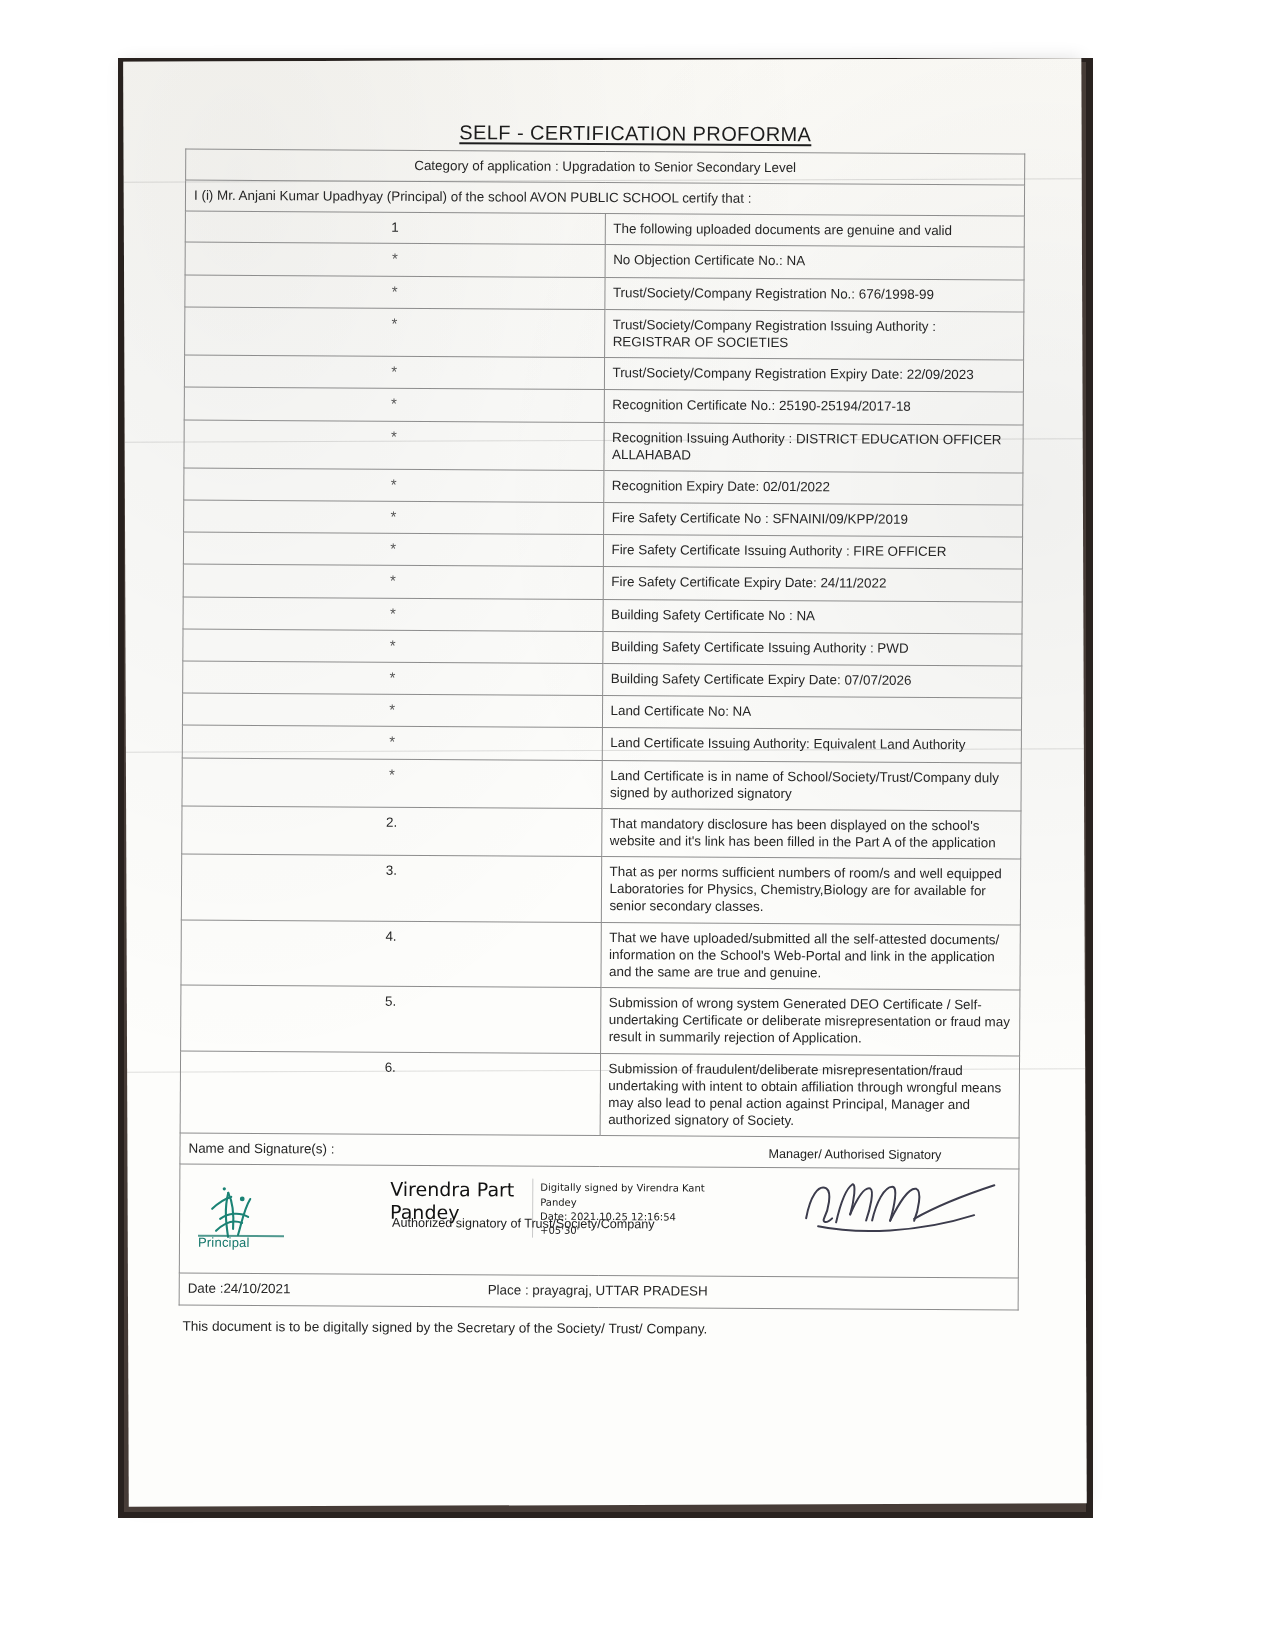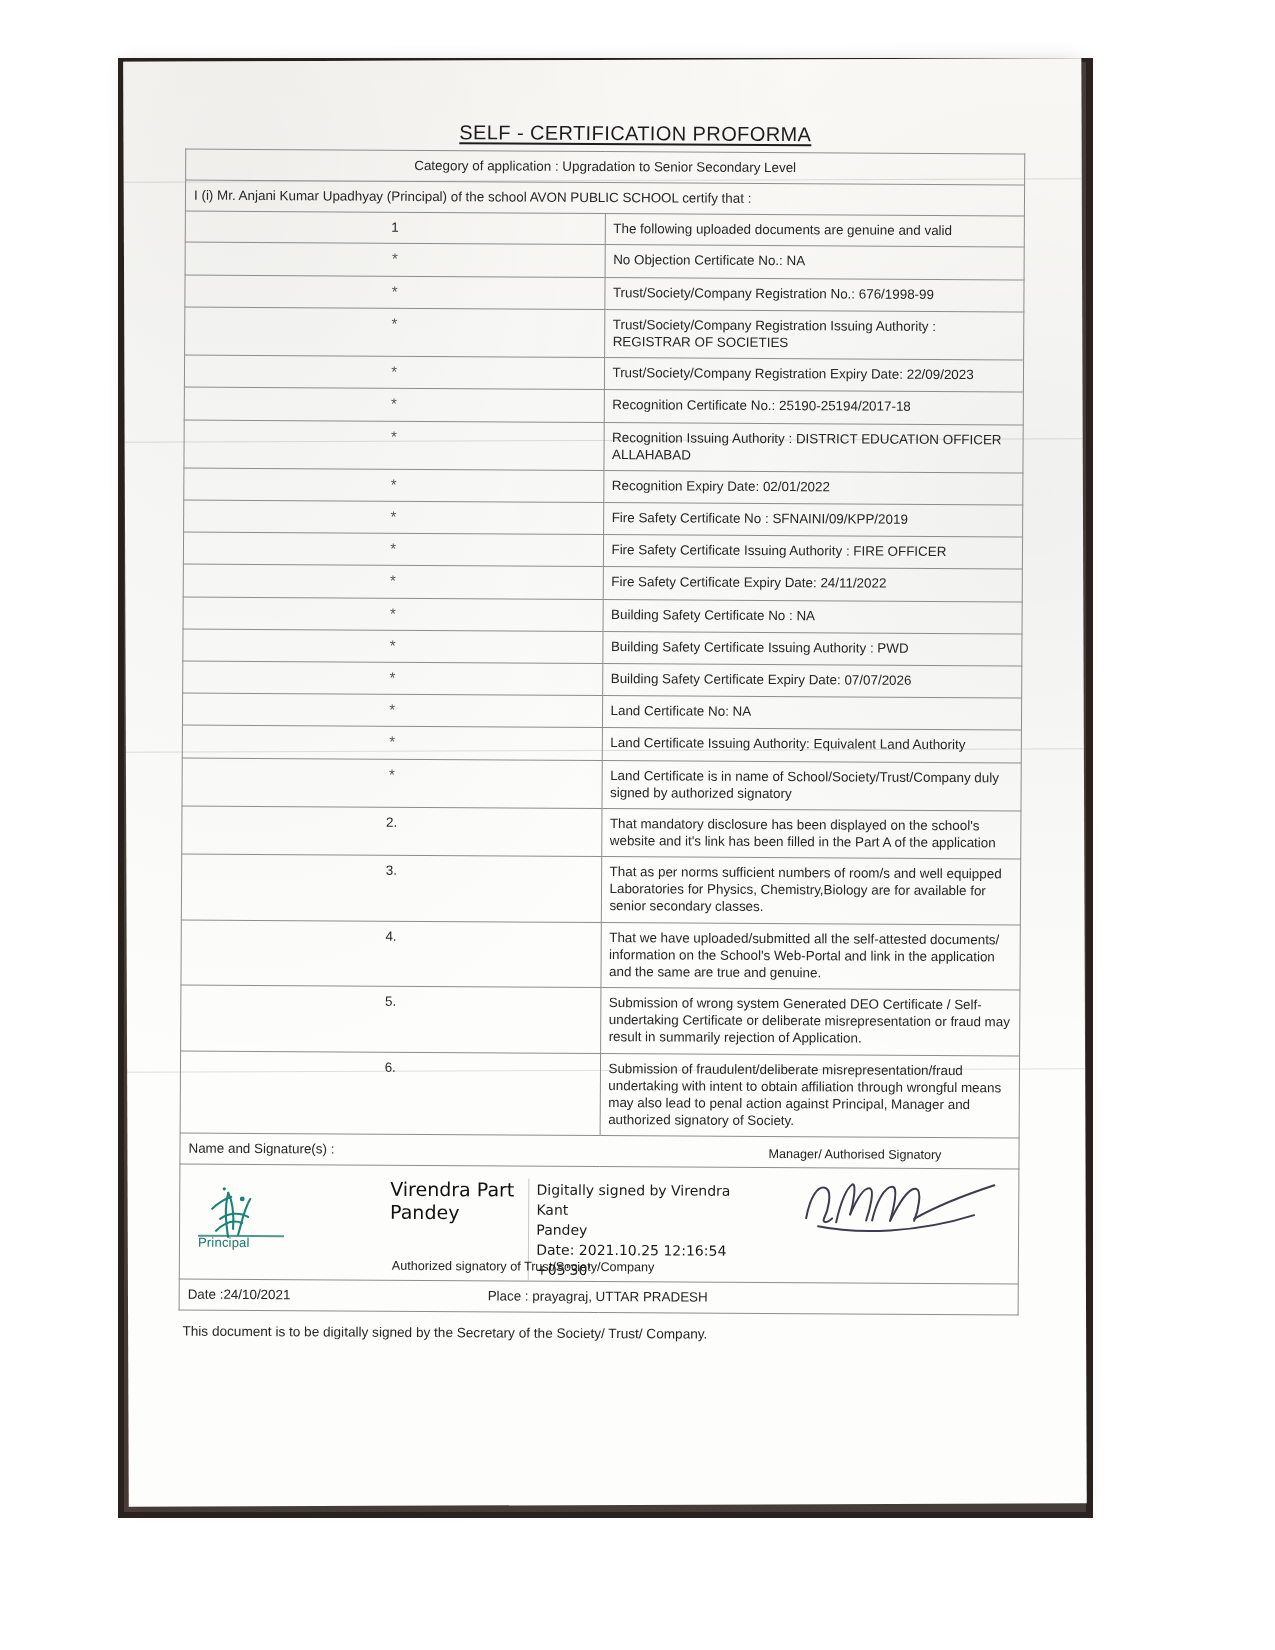--- a/index.html
+++ b/index.html
@@ -142,21 +142,21 @@
     gap: 10px;
   }
   .dsig-name {
     font-size: 19px;
     line-height: 1.18;
     color: #111;
     width: 132px;
     font-family: "DejaVu Sans", sans-serif;
   }
   .dsig-detail {
-    font-size: 14px;
+    font-size: 10px;
     line-height: 1.42;
     color: #1a1a1a;
     font-family: "DejaVu Sans", sans-serif;
     padding-top: 2px;
     border-left: 1px solid #c9c9c9;
     padding-left: 7px;
   }
   .sig-caption {
     position: absolute;
     bottom: 6px;

